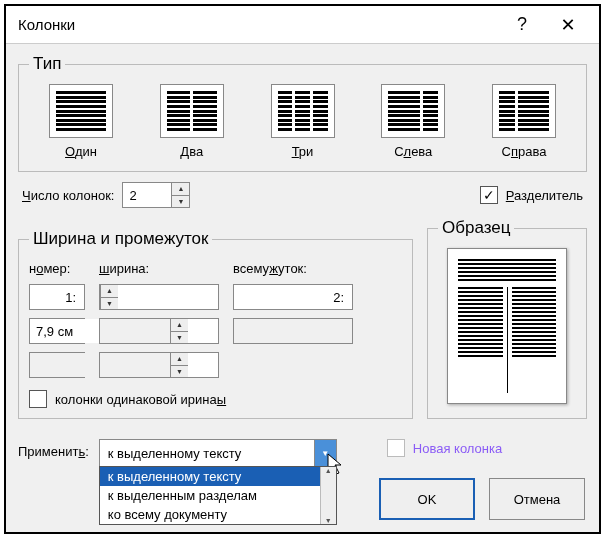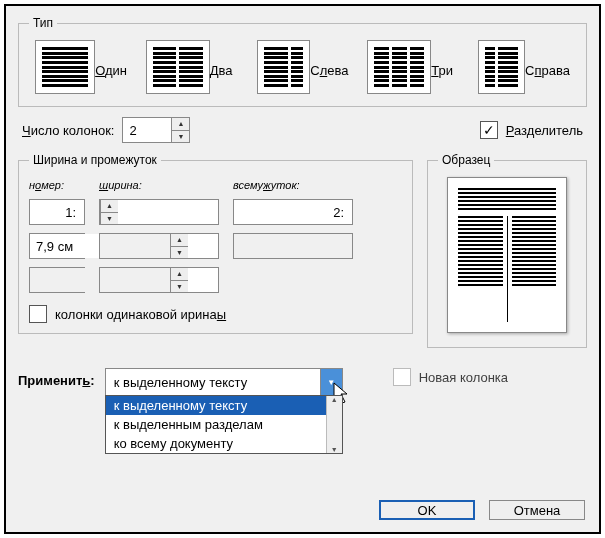--- a/index.html
+++ b/index.html
@@ -44,31 +44,31 @@
     flex: 1;
     position: relative;
   }
   fieldset.group {
     border: 1px solid #bbb;
     margin: 4px 0 10px 0;
     padding: 6px 10px 10px 10px;
   }
   fieldset.group > legend {
     padding: 0 4px;
-    font-size: 12px;
+    font-size: 17px;
   }
   .presets {
     display: flex;
     justify-content: space-between;
     gap: 10px;
     padding: 4px 6px 2px 6px;
   }
   .preset {
     display: flex;
-    flex-direction: row;
+    flex-direction: column;
     align-items: center;
     width: 92px;
   }
   .preset-icon {
     width: 64px;
     height: 54px;
     border: 1px solid #888;
     background: #fff;
     padding: 6px;
     display: flex;
@@ -125,30 +125,30 @@
     height: 18px;
     border: 1px solid #555;
     background: #fff;
     display: inline-flex;
     align-items: center;
     justify-content: center;
     font-size: 14px;
     line-height: 1;
   }
   .check.disabled { border-color:#bbb; }
-  .mid { display: flex; gap: 14px; align-items: flex-start; }
+  .mid { display: flex; gap: 14px; align-items: flex-end; }
   .mid-left { flex: 1; }
   .cols-grid {
     display: grid;
     grid-template-columns: 56px 120px 120px;
     gap: 8px 14px;
     align-items: center;
     margin-top: 6px;
   }
-  .cols-grid .hdr { font-size: 11px; font-style: italic; }
+  .cols-grid .hdr { font-size: 13px; }
   .numbox {
     border: 1px solid #888;
     height: 26px;
     display: flex;
     align-items: center;
     justify-content: flex-end;
     padding: 0 8px;
     background: #fff;
   }
   .numbox.empty { background: #f0f0f0; }
@@ -236,41 +236,46 @@
   .dropdown .opt.sel {
     background: #1a5fb4;
     color: #fff;
   }
   .dropdown .sb {
     position:absolute; right:0; top:0; bottom:0; width:16px;
     border-left:1px solid #bbb; background:#eee;
     display:flex; flex-direction:column; justify-content:space-between;
     font-size:7px; align-items:center; color:#555;
   }
-  .newcol { display:flex; align-items:center; gap:8px; color:#404040; margin-left:40px;}
+  .newcol { display:flex; align-items:center; gap:8px; color:#8b5cf6; margin-left:40px;}
   .btnrow {
     position:absolute;
     right:14px;
     bottom:12px;
     display:flex;
     gap:14px;
   }
   .btn {
     width: 96px;
-    height: 20px;
+    height: 42px;
     border: 1px solid #888;
     background: #efefef;
     display:flex;align-items:center;justify-content:center;
   }
   .btn.primary { border: 2px solid #1a5fb4; }
 </style>
 </head>
 <body>
 
 <div class="dialog">
+  <div class="titlebar">
+    <div class="title">Колонки</div>
+    <div class="tb-btn">?</div>
+    <div class="tb-btn">✕</div>
+  </div>
 
   <div class="body">
 
     <fieldset class="group">
       <legend>Тип</legend>
       <div class="presets" id="presets">
           <div class="preset">
             <div class="preset-icon">
               <div class="col">
                 <span></span>
@@ -308,82 +313,82 @@
                 <span></span>
                 <span></span>
                 <span></span>
                 <span></span>
               </div>
             </div>
             <div class="preset-label"><u>Д</u>ва</div>
           </div>
           <div class="preset">
             <div class="preset-icon">
-              <div class="col" style="flex: 2 1 0%;">
-                <span></span>
-                <span></span>
-                <span></span>
-                <span></span>
-                <span></span>
-                <span></span>
-                <span></span>
-                <span></span>
-                <span></span>
-              </div>
-              <div class="col">
-                <span></span>
-                <span></span>
-                <span></span>
-                <span></span>
-                <span></span>
-                <span></span>
-                <span></span>
-                <span></span>
-                <span></span>
-              </div>
-            </div>
-            <div class="preset-label">С<u>л</u>ева</div>
+              <div class="col">
+                <span></span>
+                <span></span>
+                <span></span>
+                <span></span>
+                <span></span>
+                <span></span>
+                <span></span>
+                <span></span>
+                <span></span>
+              </div>
+              <div class="col">
+                <span></span>
+                <span></span>
+                <span></span>
+                <span></span>
+                <span></span>
+                <span></span>
+                <span></span>
+                <span></span>
+                <span></span>
+              </div>
+              <div class="col">
+                <span></span>
+                <span></span>
+                <span></span>
+                <span></span>
+                <span></span>
+                <span></span>
+                <span></span>
+                <span></span>
+                <span></span>
+              </div>
+            </div>
+            <div class="preset-label"><u>Т</u>ри</div>
           </div>
           <div class="preset">
             <div class="preset-icon">
-              <div class="col">
-                <span></span>
-                <span></span>
-                <span></span>
-                <span></span>
-                <span></span>
-                <span></span>
-                <span></span>
-                <span></span>
-                <span></span>
-              </div>
-              <div class="col">
-                <span></span>
-                <span></span>
-                <span></span>
-                <span></span>
-                <span></span>
-                <span></span>
-                <span></span>
-                <span></span>
-                <span></span>
-              </div>
-              <div class="col">
-                <span></span>
-                <span></span>
-                <span></span>
-                <span></span>
-                <span></span>
-                <span></span>
-                <span></span>
-                <span></span>
-                <span></span>
-              </div>
-            </div>
-            <div class="preset-label"><u>Т</u>ри</div>
+              <div class="col" style="flex: 2 1 0%;">
+                <span></span>
+                <span></span>
+                <span></span>
+                <span></span>
+                <span></span>
+                <span></span>
+                <span></span>
+                <span></span>
+                <span></span>
+              </div>
+              <div class="col">
+                <span></span>
+                <span></span>
+                <span></span>
+                <span></span>
+                <span></span>
+                <span></span>
+                <span></span>
+                <span></span>
+                <span></span>
+              </div>
+            </div>
+            <div class="preset-label">С<u>л</u>ева</div>
           </div>
           <div class="preset">
             <div class="preset-icon">
               <div class="col">
                 <span></span>
                 <span></span>
                 <span></span>
                 <span></span>
                 <span></span>
                 <span></span>
@@ -530,21 +535,21 @@
                   <span></span>
                   <span></span>
                 </div>
             </div>
           </div>
         </div>
       </fieldset>
     </div>
 
     <div class="apply-row">
-      <span class="lbl" style="padding-top:5px;font-weight:bold;"><span>Применит</span><u>ь</u><span>:</span></span>
+      <span class="lbl" style="padding-top:5px;"><span>Применит</span><u>ь</u><span>:</span></span>
       <div class="combo">
         <div class="combo-box">
           <div class="cval">к выделенному тексту</div>
           <div class="cbtn">▼</div>
         </div>
         <svg class="cursor" width="20" height="26">
             <path d="M1 1 L1 17 L5 13 L9 21 L12 20 L8 12 L14 12 Z" fill="#fff" stroke="#000" stroke-width="1"></path>
           </svg>
         <div class="dropdown">
           <div class="opt sel">к выделенному тексту</div>

